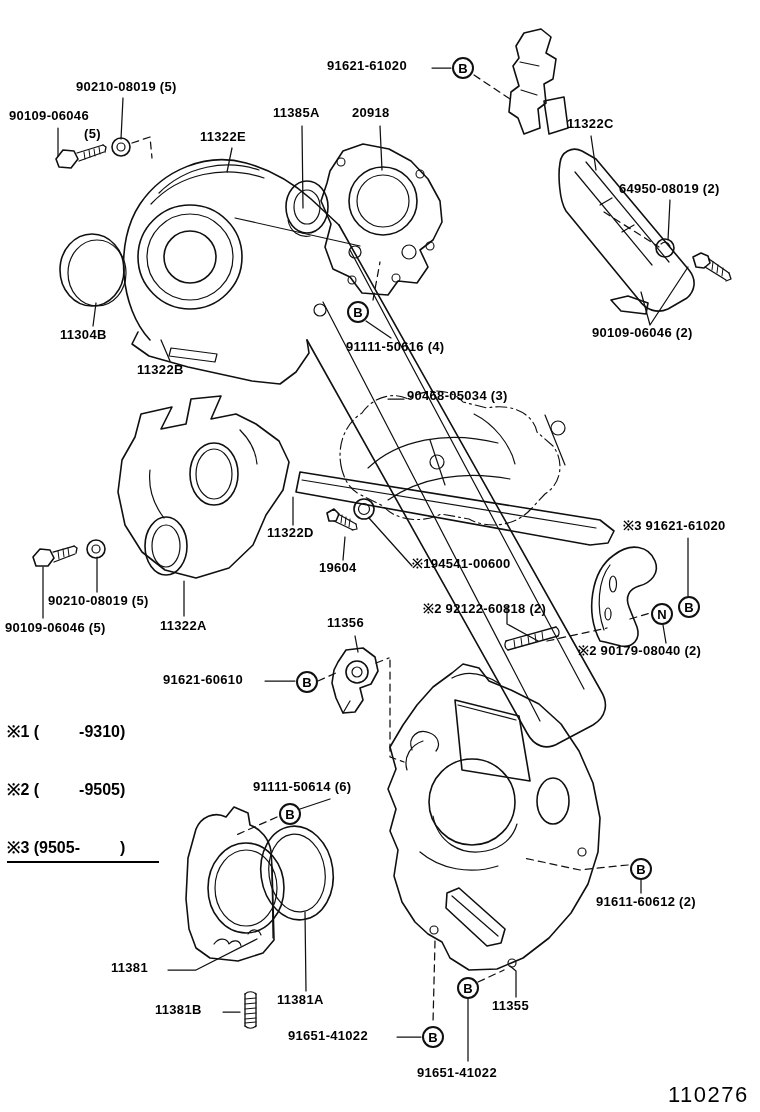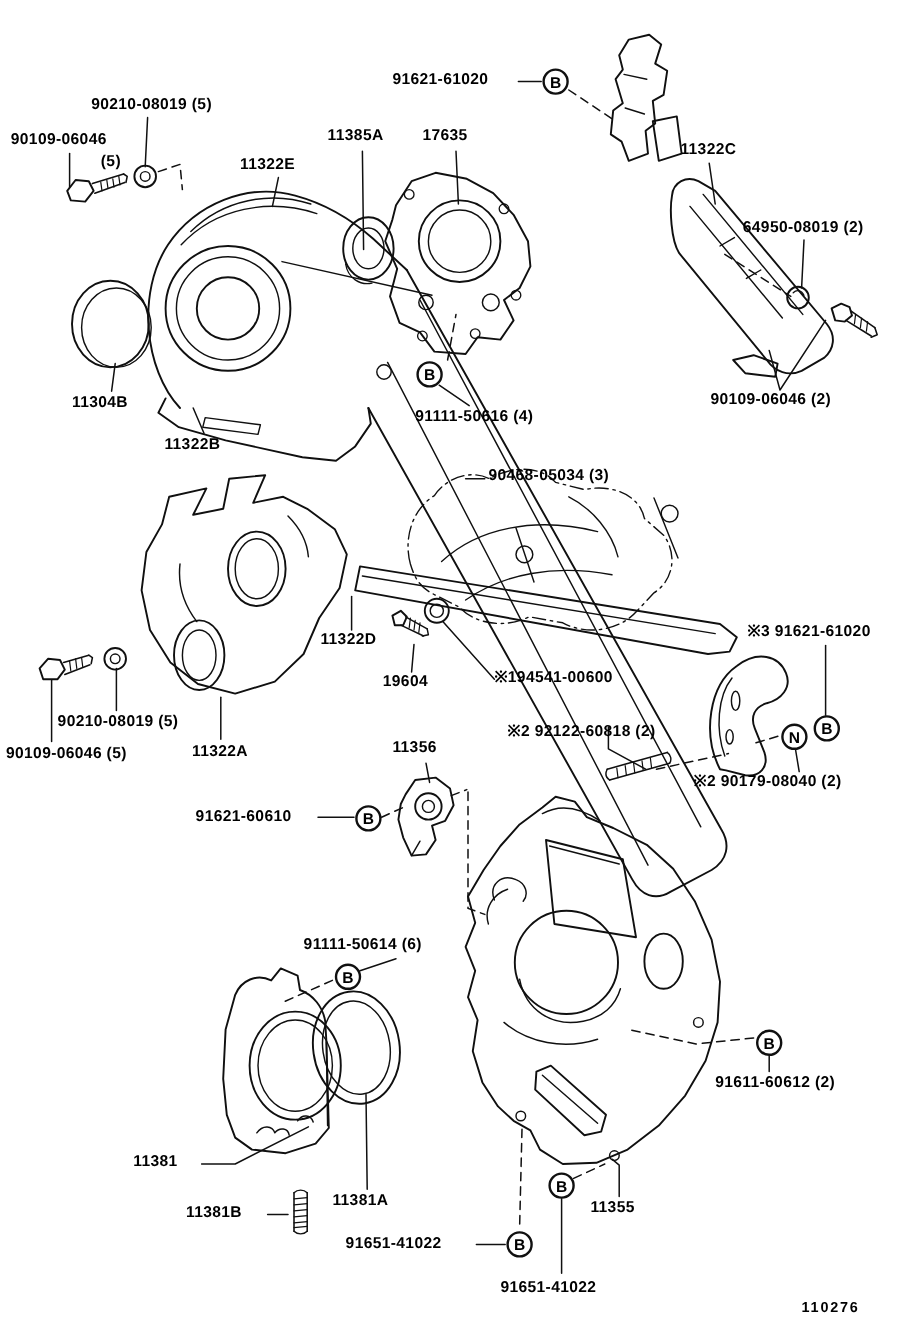--- a/index.html
+++ b/index.html
@@ -13,21 +13,21 @@
     white-space:pre;line-height:1.05;color:#000000;
   }
   .callout{
     position:absolute;width:22px;height:22px;border:2px solid #101010;border-radius:50%;
     display:flex;align-items:center;justify-content:center;font-weight:bold;font-size:13px;
     background:#fff;box-sizing:border-box;
   }
   .legend{position:absolute;left:7px;top:685px;font-weight:bold;font-size:16px;white-space:pre;}
   .legend div{line-height:22px;}
   .legend .u{display:inline-block;border-bottom:2.5px solid #000;padding-bottom:2px;min-width:152px;}
-  .code{position:absolute;left:668px;top:1082px;font-weight:bold;font-size:12px;letter-spacing:1.5px;}
+  .code{position:absolute;left:668px;top:1082px;font-weight:normal;font-size:22px;letter-spacing:1.5px;}
   svg *{vector-effect:non-scaling-stroke;}
 </style>
 </head>
 <body>
 
 <div class="stage">
 
   <svg class="art" width="760" height="1112" viewBox="0 0 760 1112" fill="none" stroke="#101010" stroke-width="1.6" stroke-linecap="round" stroke-linejoin="round">
 
     <g stroke-width="1.25">
@@ -248,21 +248,21 @@
       <circle cx="96" cy="549" r="9"></circle>
         <circle cx="96" cy="549" r="4" stroke-width="1.2"></circle>
     </g>
   </svg>
 
   <div class="lbl" style="left:76px;top:80px">90210-08019 (5)</div>
   <div class="lbl" style="left:9px;top:109px">90109-06046</div>
   <div class="lbl" style="left:84px;top:127px">(5)</div>
   <div class="lbl" style="left:200px;top:130px">11322E</div>
   <div class="lbl" style="left:273px;top:106px">11385A</div>
-  <div class="lbl" style="left:352px;top:106px">17635</div>
+  <div class="lbl" style="left:352px;top:106px">20918</div>
   <div class="lbl" style="left:327px;top:59px">91621-61020</div>
   <div class="lbl" style="left:567px;top:117px">11322C</div>
   <div class="lbl" style="left:619px;top:182px">64950-08019 (2)</div>
   <div class="lbl" style="left:592px;top:326px">90109-06046 (2)</div>
   <div class="lbl" style="left:60px;top:328px">11304B</div>
   <div class="lbl" style="left:137px;top:363px">11322B</div>
   <div class="lbl" style="left:346px;top:340px">91111-50616 (4)</div>
   <div class="lbl" style="left:407px;top:389px">90468-05034 (3)</div>
   <div class="lbl" style="left:267px;top:526px">11322D</div>
   <div class="lbl" style="left:319px;top:561px">19604</div>
@@ -287,16 +287,21 @@
   <div class="callout" style="left:452px;top:57px">B</div>
   <div class="callout" style="left:347px;top:301px">B</div>
   <div class="callout" style="left:678px;top:596px">B</div>
   <div class="callout" style="left:651px;top:603px">N</div>
   <div class="callout" style="left:296px;top:671px">B</div>
   <div class="callout" style="left:279px;top:803px">B</div>
   <div class="callout" style="left:630px;top:858px">B</div>
   <div class="callout" style="left:457px;top:977px">B</div>
   <div class="callout" style="left:422px;top:1026px">B</div>
 
+  <div class="legend">
+    <div>※1 (         -9310)</div>
+    <div>※2 (         -9505)</div>
+    <div><span class="u">※3 (9505-         )</span></div>
+  </div>
 
   <div class="code">110276</div>
 
 </div>
 
 </body></html>

